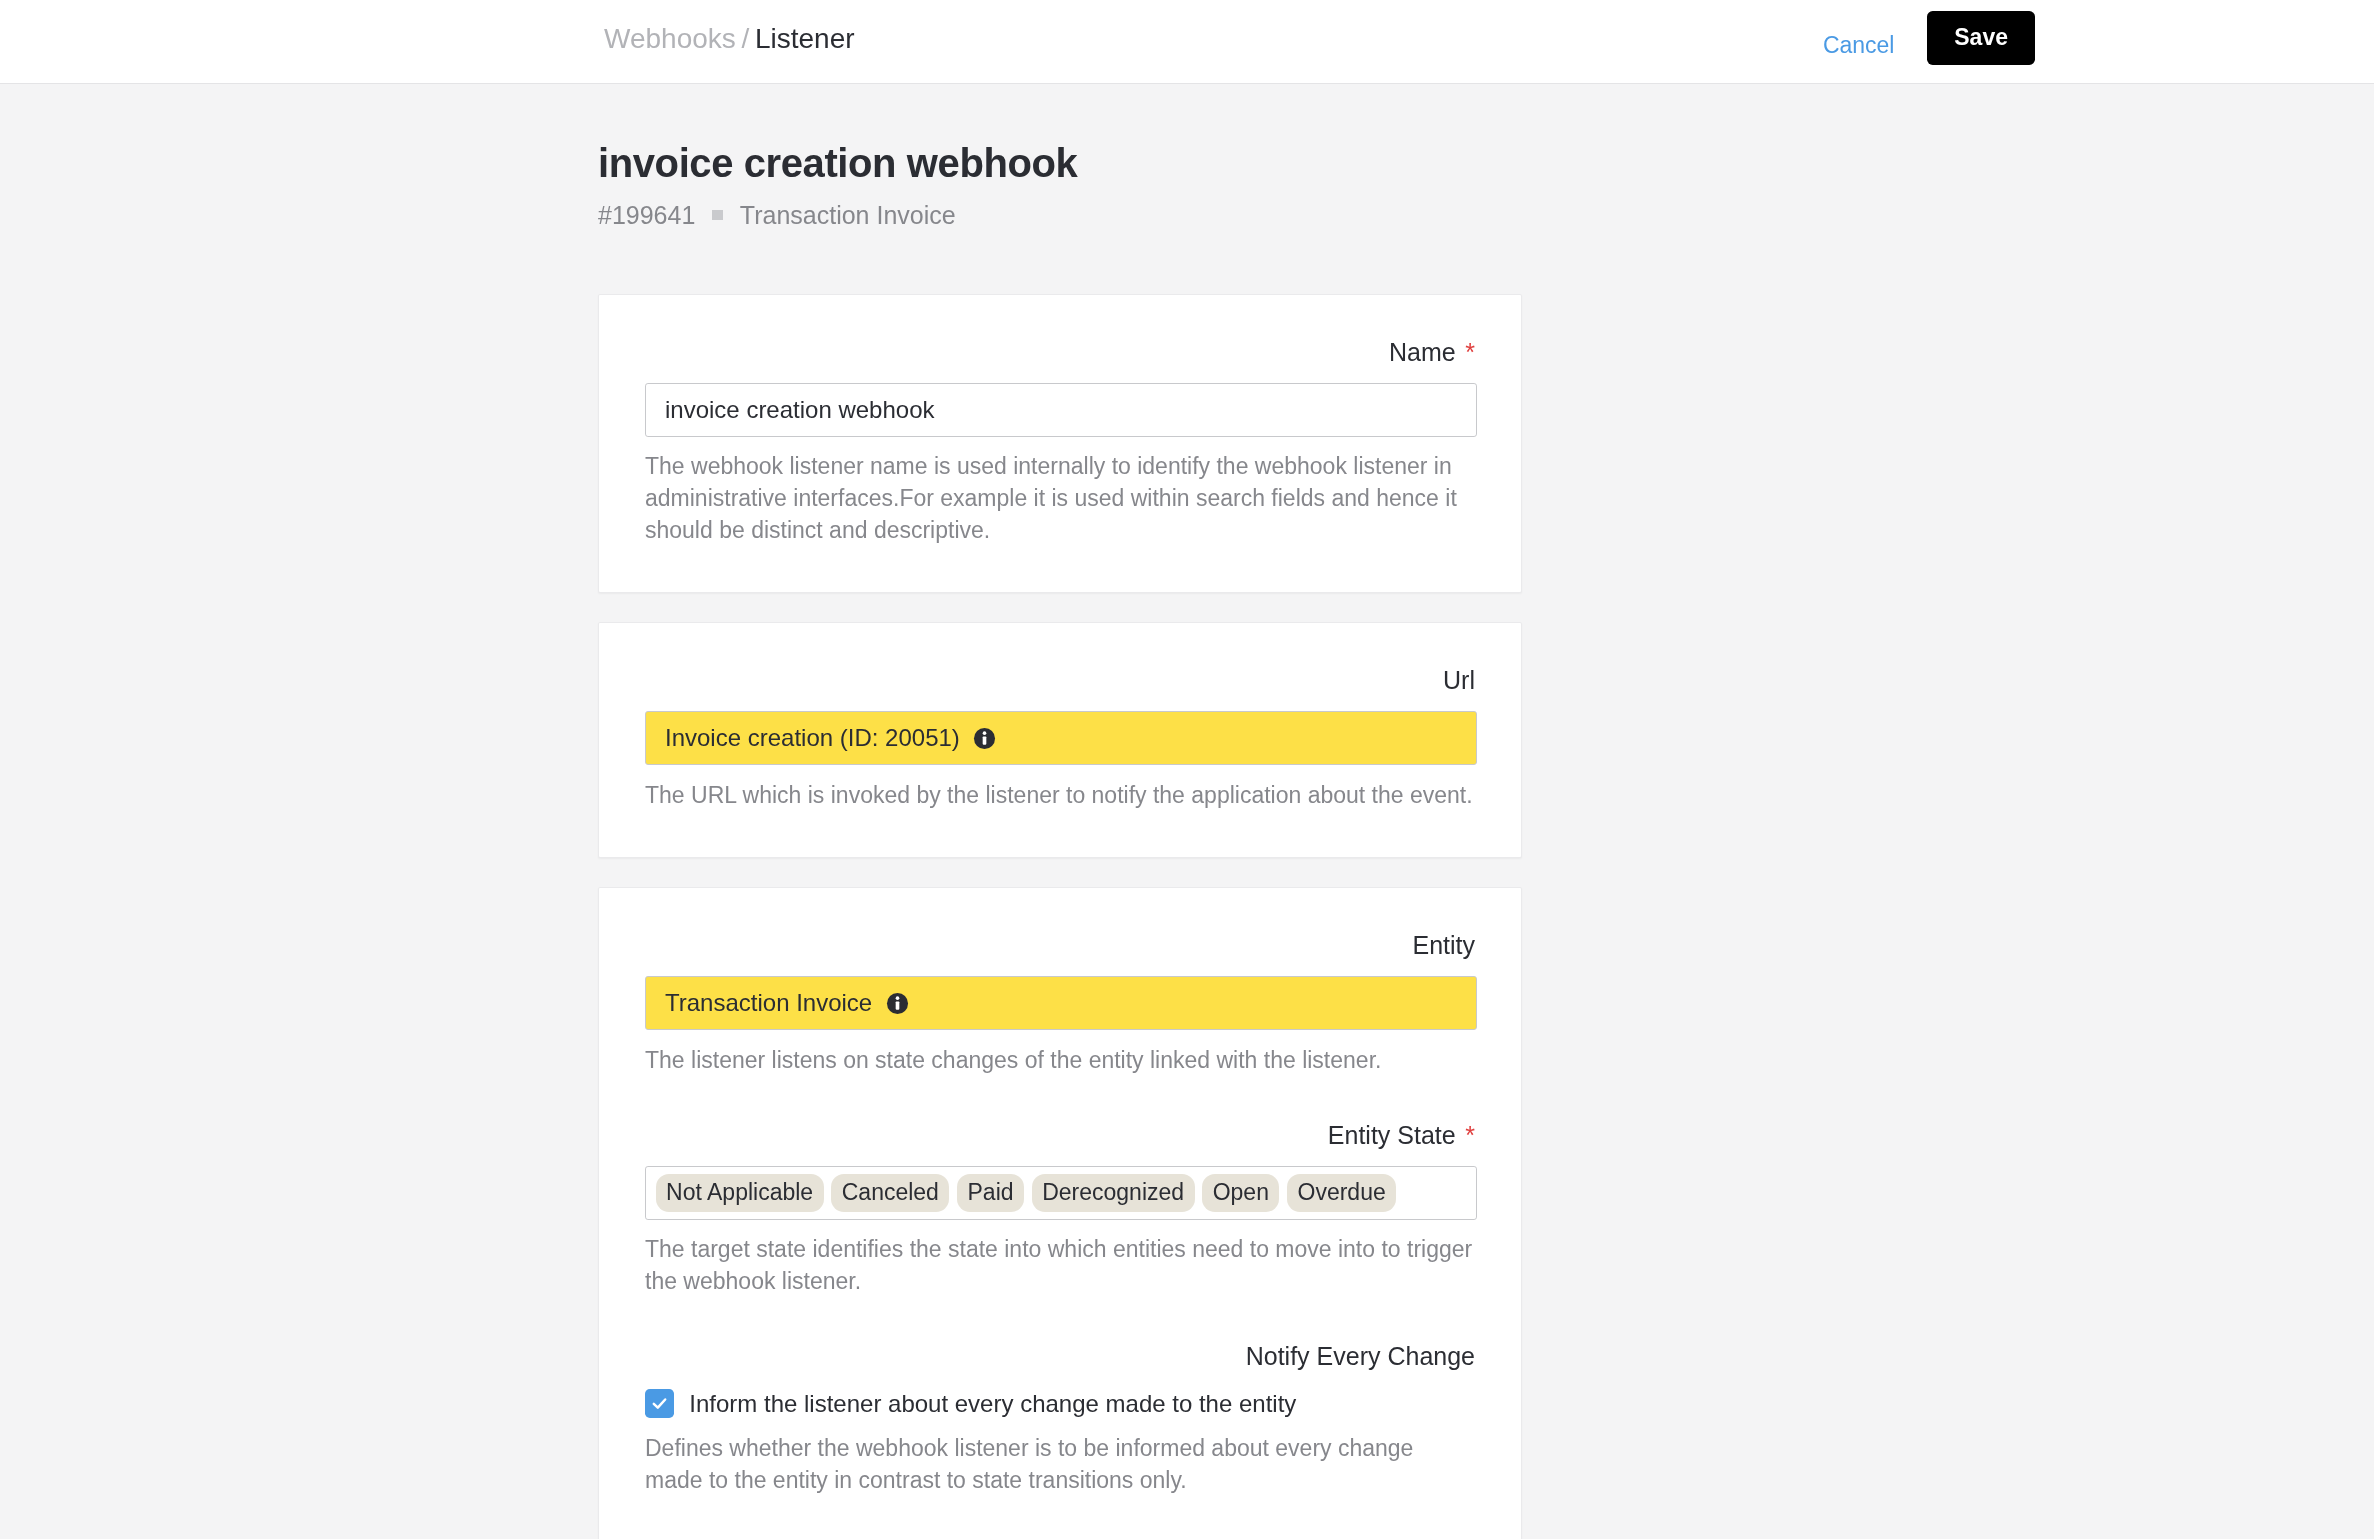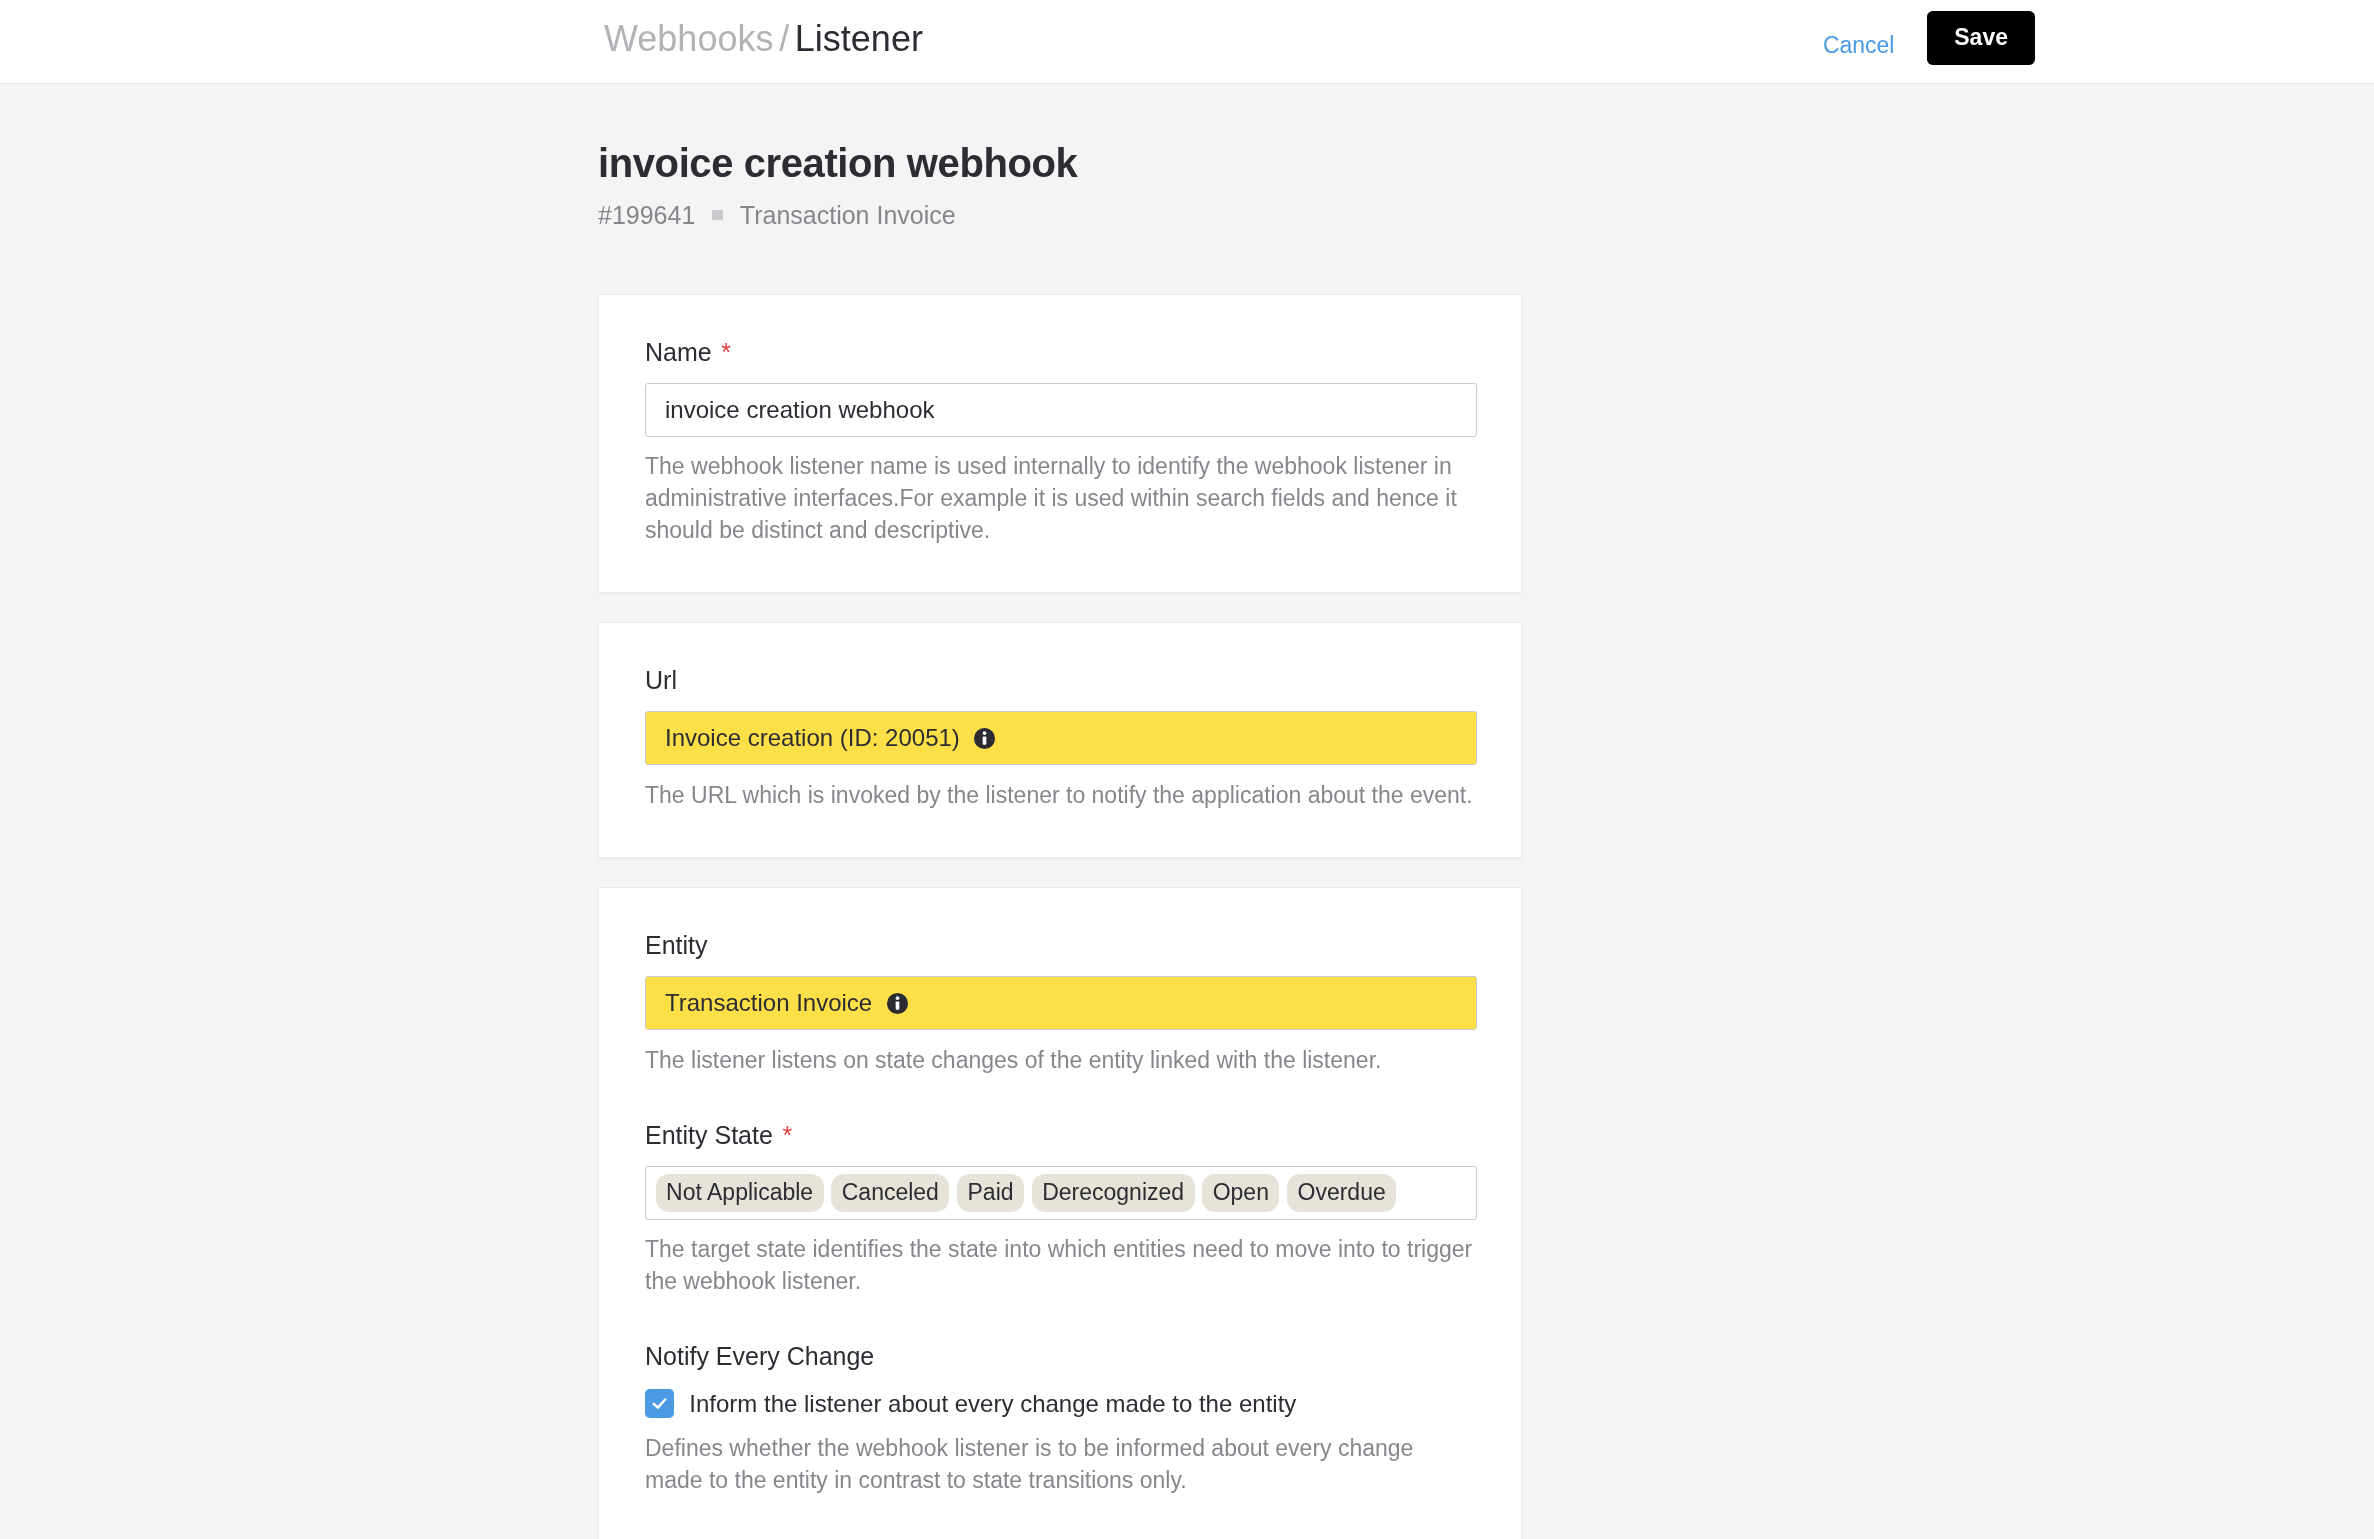--- a/index.html
+++ b/index.html
@@ -24,21 +24,21 @@
     height: 84px;
     background: #ffffff;
     border-bottom: 1px solid #e4e4e6;
     display: flex;
     align-items: center;
   }
   .breadcrumb {
     position: absolute;
     left: 604px;
     top: 23px;
-    font-size: 36px;
+    font-size: 28px;
     line-height: 32.5px;
     white-space: nowrap;
   }
   .crumb-parent {
     color: #b2b3b7;
     cursor: pointer;
   }
   .crumb-sep {
     color: #b2b3b7;
     padding: 0 5.7px;
@@ -148,20 +148,21 @@
   .field { margin-bottom: 0; }
   .field + .field { margin-top: 44px; }
 
   .field-label {
     font-size: 25px;
     line-height: 31px;
     color: #2b2d33;
     margin-bottom: 15.3px;
     display: flex;
     align-items: baseline;
+    justify-content: flex-end;
   }
   .req {
     color: #e0403f;
     margin-left: 9.6px;
     font-size: 25px;
     line-height: 31px;
   }
 
   .text-input {
     width: 832px;

